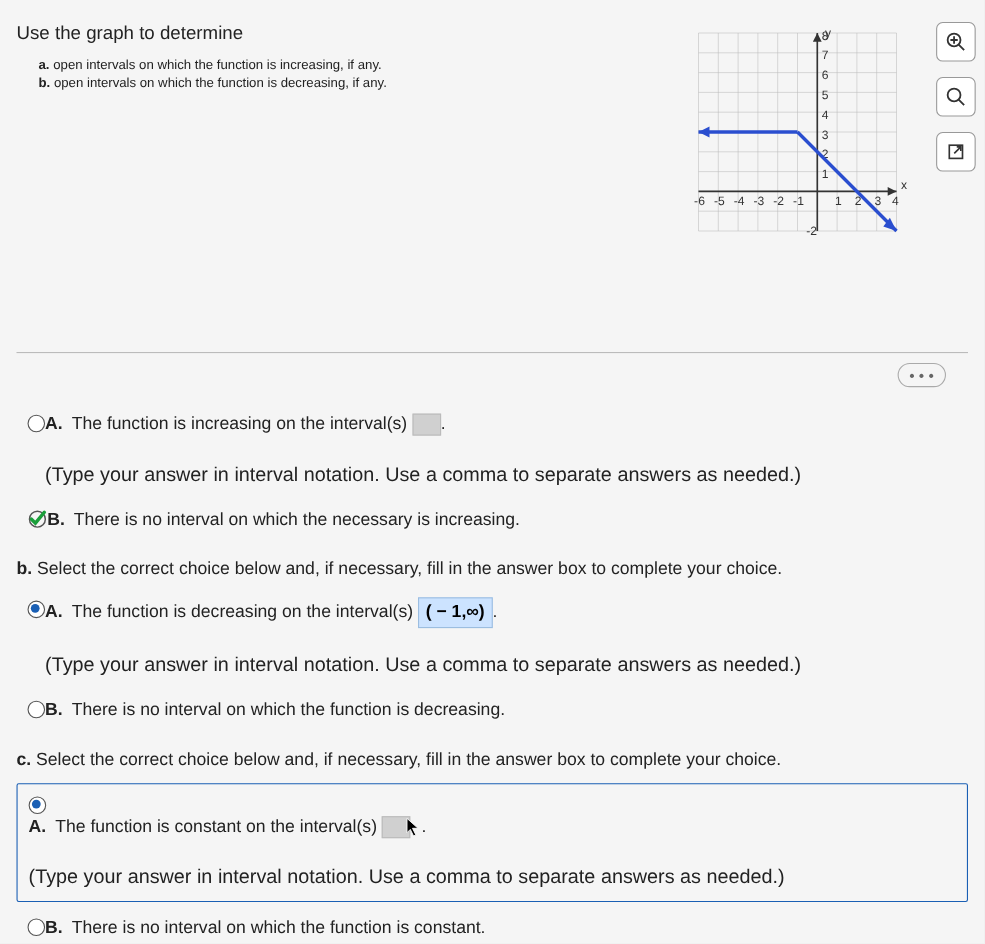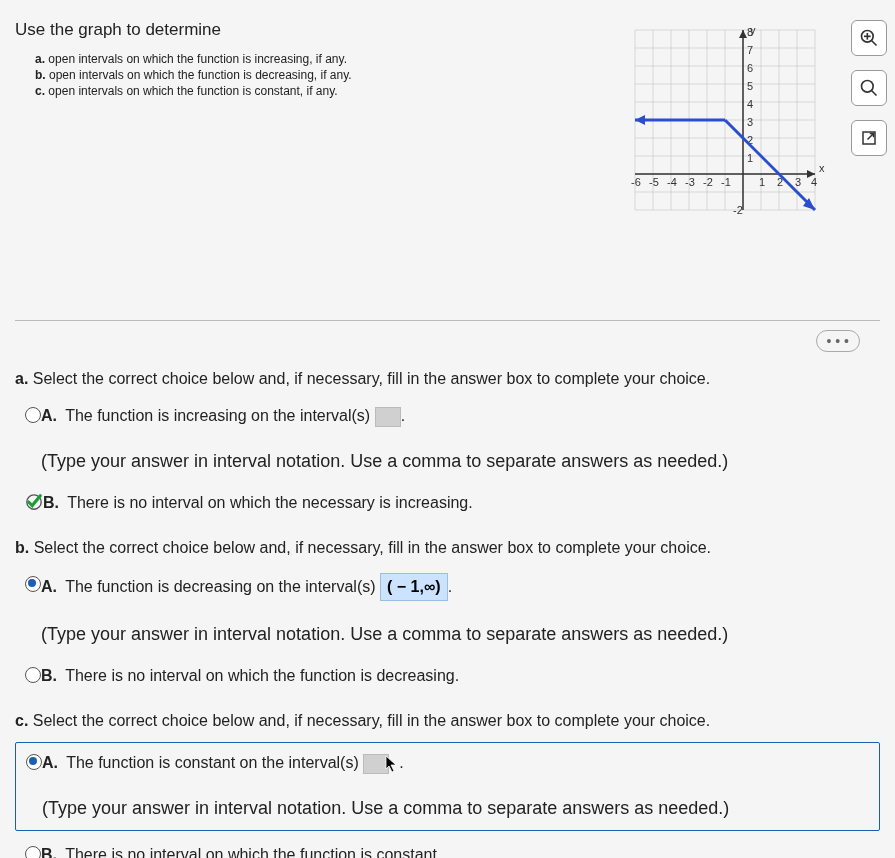--- a/index.html
+++ b/index.html
@@ -84,20 +84,21 @@
   .cursor-arrow {
     display:inline-block; width:14px; height:18px; vertical-align:middle; margin-left:-4px;
   }
   .cursor-arrow svg{width:14px;height:18px;}
   .hint {
     display: block; font-size: 18px; color: #222; margin-top: 20px;
   }
   .boxed {
     border: 1.5px solid #1a5fb4; padding: 8px 6px 8px 10px; border-radius: 2px;
     margin-bottom: 8px;
+    flex-direction: column;
   }
   .axis-label { font-size: 11px; fill: #333; }
 </style>
 </head>
 <body>
 
 <div class="page">
 
   <div class="tools">
     <div class="tool-btn">
@@ -121,21 +122,20 @@
         </svg>
     </div>
   </div>
 
   <div class="top-section">
     <div class="prompt-block">
       <div class="prompt-title">Use the graph to determine</div>
       <div class="sub-prompts">
         <div class="sub-prompt-line"><span class="letter">a.</span> <span>open intervals on which the function is increasing, if any.</span></div>
         <div class="sub-prompt-line"><span class="letter">b.</span> <span>open intervals on which the function is decreasing, if any.</span></div>
-        <div class="sub-prompt-line"><span class="letter">c.</span> <span>open intervals on which the function is constant, if any.</span></div>
       </div>
     </div>
 
     <div class="graph-area">
       <svg class="graph-svg" viewBox="0 0 200 200">
         <g stroke="#bbb" stroke-width="0.5">
           <line x1="10" y1="10" x2="10" y2="190"></line>
             <line x1="28" y1="10" x2="28" y2="190"></line>
             <line x1="46" y1="10" x2="46" y2="190"></line>
             <line x1="64" y1="10" x2="64" y2="190"></line>
@@ -196,21 +196,20 @@
       </svg>
     </div>
   </div>
 
   <hr class="divider">
   <div class="ellipsis-wrap">
     <span class="ellipsis">•  •  •</span>
   </div>
 
   <div class="question-block">
-    <div class="q-head"><span class="ql">a.</span> <span>Select the correct choice below and, if necessary, fill in the answer box to complete your choice.</span></div>
     <div class="choice-row">
       <div class="radio"></div>
       <div class="choice-body">
         <span class="choice-letter">A.</span>
         <span>The function is increasing on the interval(s) </span><span class="answer-box"></span><span>.</span>
         <span class="hint">(Type your answer in interval notation. Use a comma to separate answers as needed.)</span>
       </div>
     </div>
     <div class="choice-row">
       <div class="checkmark">

